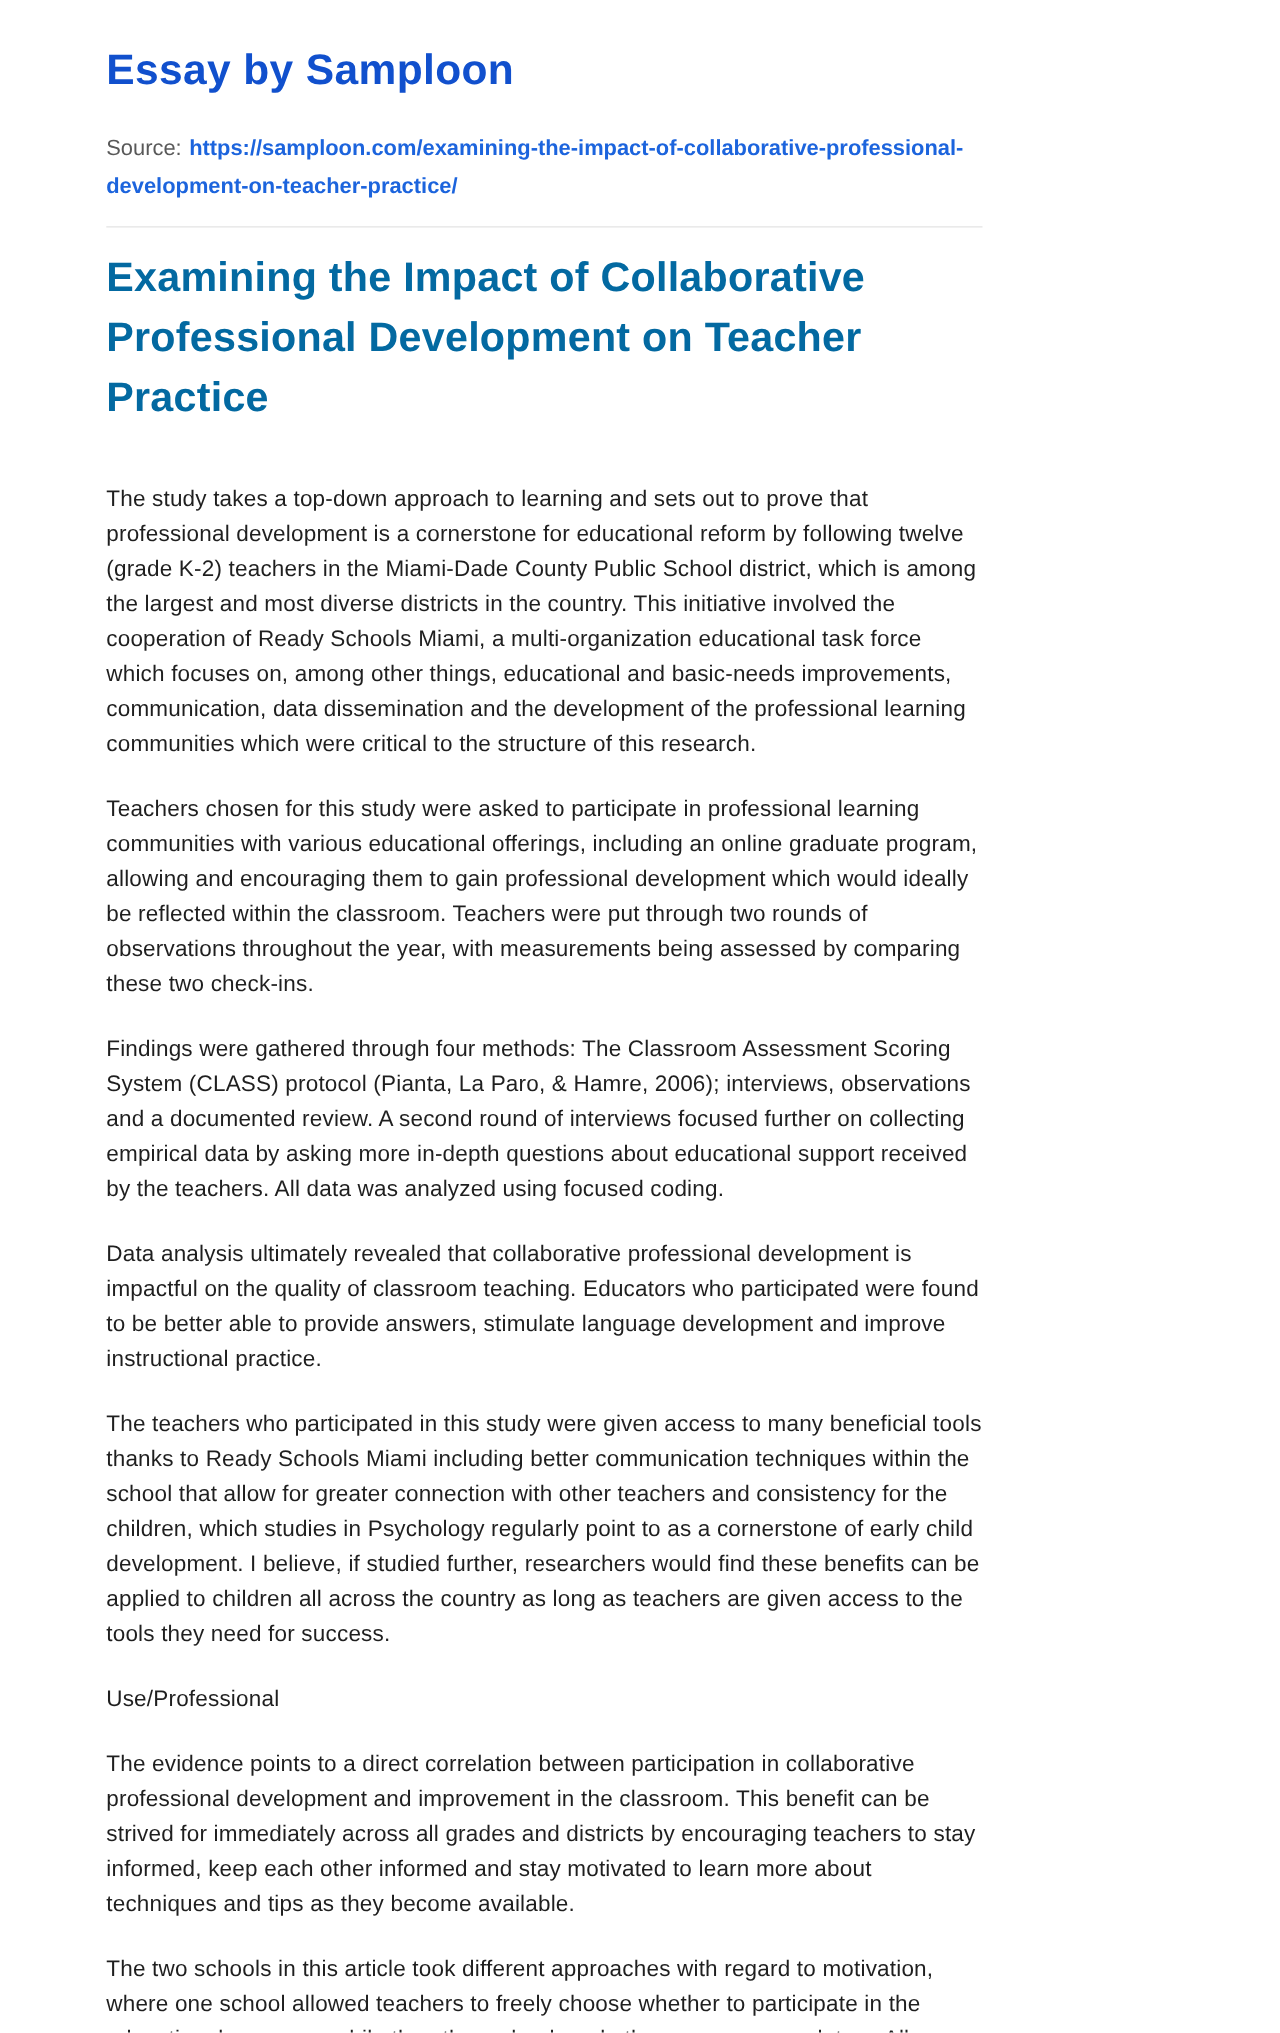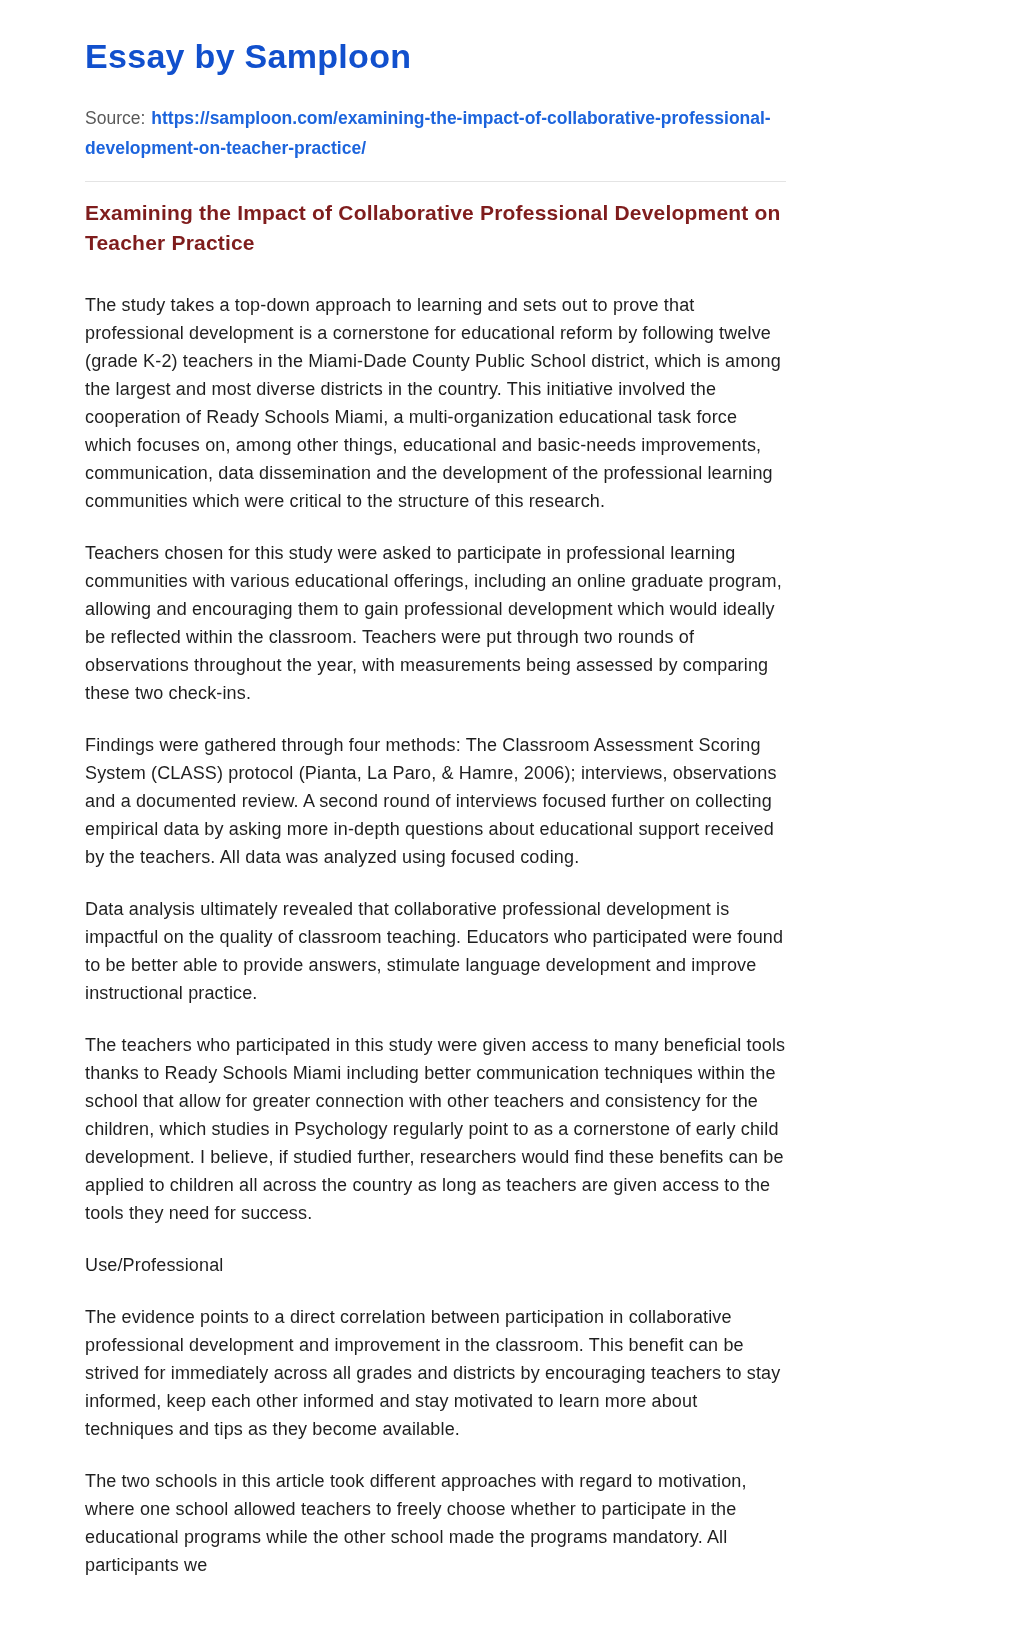--- a/index.html
+++ b/index.html
@@ -46,26 +46,26 @@
     color: #1c64dd;
     font-weight: 600;
     text-decoration: none;
   }
   .divider {
     border: none;
     border-top: 1px solid #e4e4e4;
     margin: 18px 0 0 0;
   }
   .essay-title {
-    font-size: 21px;
+    font-size: 33px;
     font-weight: 700;
     letter-spacing: 0.2px;
     line-height: 1.45;
-    color: #7f1d1d;
-    margin: 16px 0 32px 0;
+    color: #0369a1;
+    margin: 16px 0 43px 0;
   }
   .body-paragraph, .section-heading {
     font-size: 18px;
     font-weight: 400;
     letter-spacing: 0.15px;
     line-height: 28px;
     color: #1f1f1f;
     margin: 0 0 24px 0;
   }
   .section-heading {

